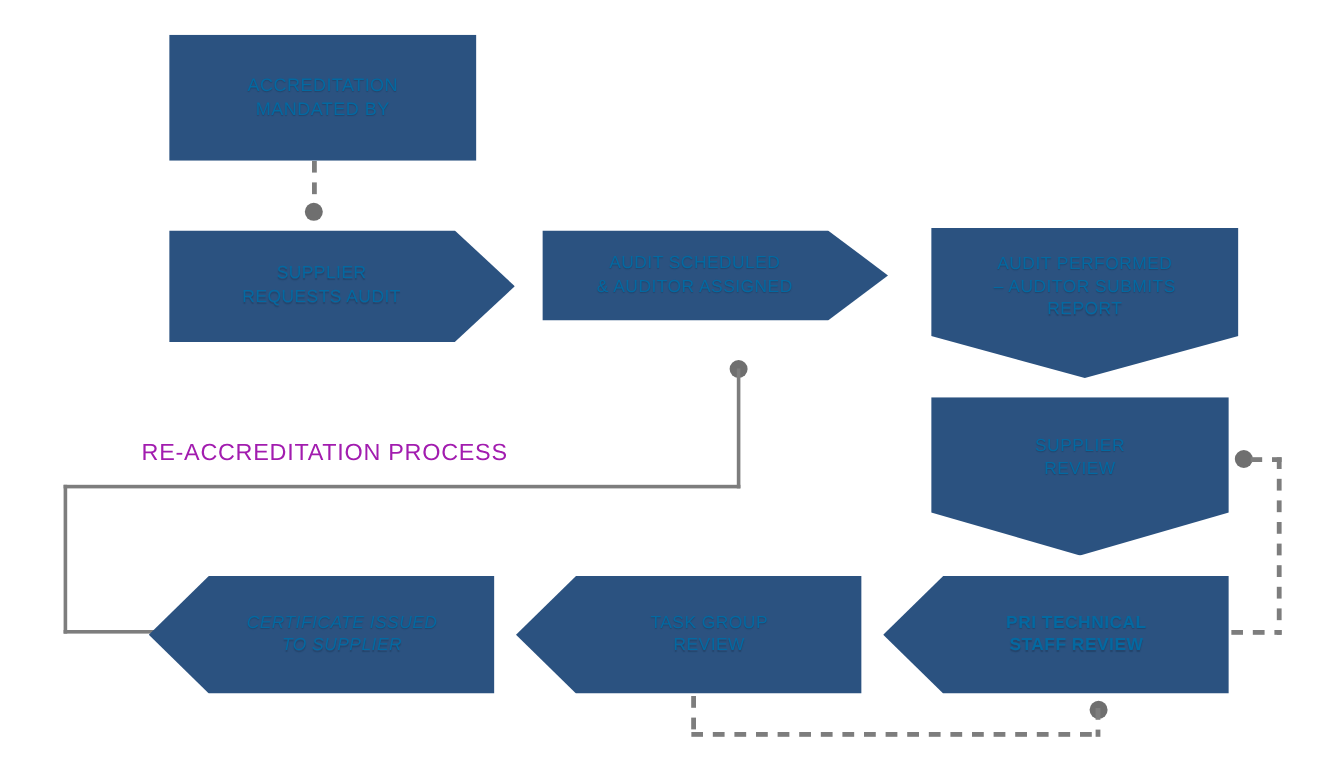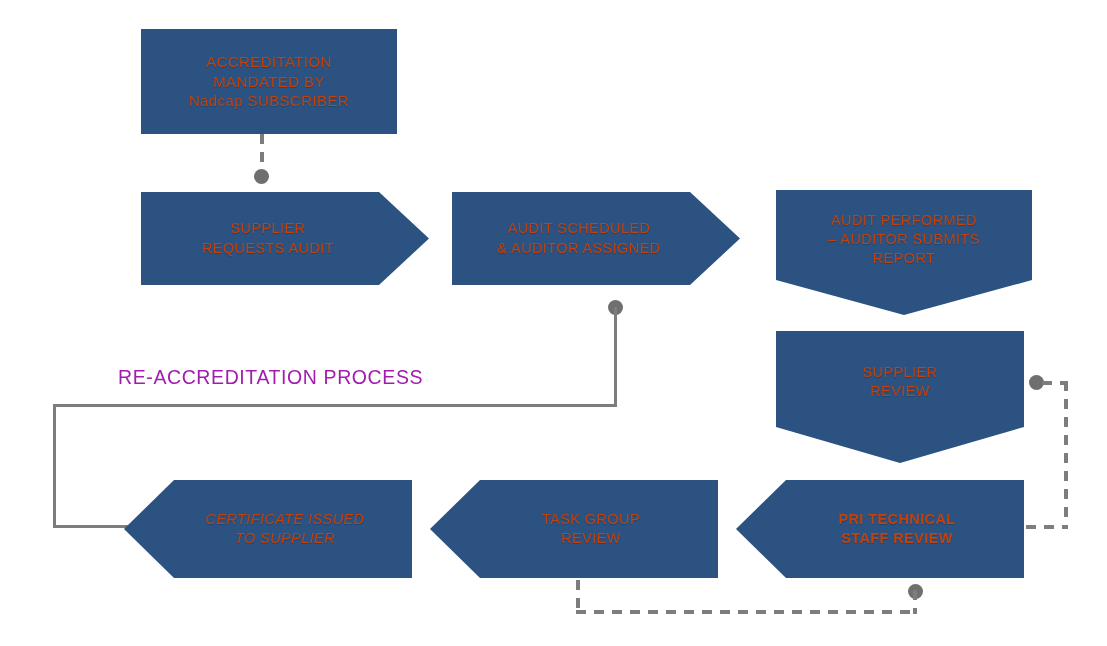--- a/index.html
+++ b/index.html
@@ -16,21 +16,21 @@
     height: 646px;
     background: #ffffff;
     overflow: hidden;
   }
   .node {
     position: absolute;
     display: flex;
     align-items: center;
     justify-content: center;
     text-align: center;
-    color: #c2410c;
+    color: #0369a1;
     letter-spacing: 0.4px;
     line-height: 1.32;
     box-sizing: border-box;
     user-select: none;
   }
   .node .lbl {
     position: relative;
     z-index: 2;
     padding: 0 8px;
     text-shadow: 0 1px 1px rgba(0,0,0,0.18);
@@ -104,37 +104,36 @@
 
   <div class="node" style="left:141px; top:29px; width:256px; height:105px; font-size:15px;">
     <div class="shape">
       <svg viewBox="0 0 256 105" preserveAspectRatio="none">
         <polygon points="0,0 256,0 256,105 0,105" fill="#2b5280"></polygon>
       </svg>
     </div>
     <div class="lbl">
       <div>ACCREDITATION</div>
       <div>MANDATED BY</div>
-      <div>Nadcap SUBSCRIBER</div>
     </div>
   </div>
 
   <div class="node" style="left:141px; top:192px; width:288px; height:93px; font-size:14.5px;">
     <div class="shape">
       <svg viewBox="0 0 288 93" preserveAspectRatio="none">
         <polygon points="0,0 238,0 288,46.5 238,93 0,93" fill="#2b5280"></polygon>
       </svg>
     </div>
     <div class="lbl" style="margin-right:34px;">
       <div>SUPPLIER</div>
       <div>REQUESTS AUDIT</div>
     </div>
   </div>
 
-  <div class="node" style="left:452px; top:192px; width:288px; height:93px; font-size:14.5px;">
+  <div class="node" style="left:452px; top:192px; width:288px; height:75px; font-size:14.5px;">
     <div class="shape">
       <svg viewBox="0 0 288 93" preserveAspectRatio="none">
         <polygon points="0,0 238,0 288,46.5 238,93 0,93" fill="#2b5280"></polygon>
       </svg>
     </div>
     <div class="lbl" style="margin-right:34px;">
       <div>AUDIT SCHEDULED</div>
       <div>&amp; AUDITOR ASSIGNED</div>
     </div>
   </div>

